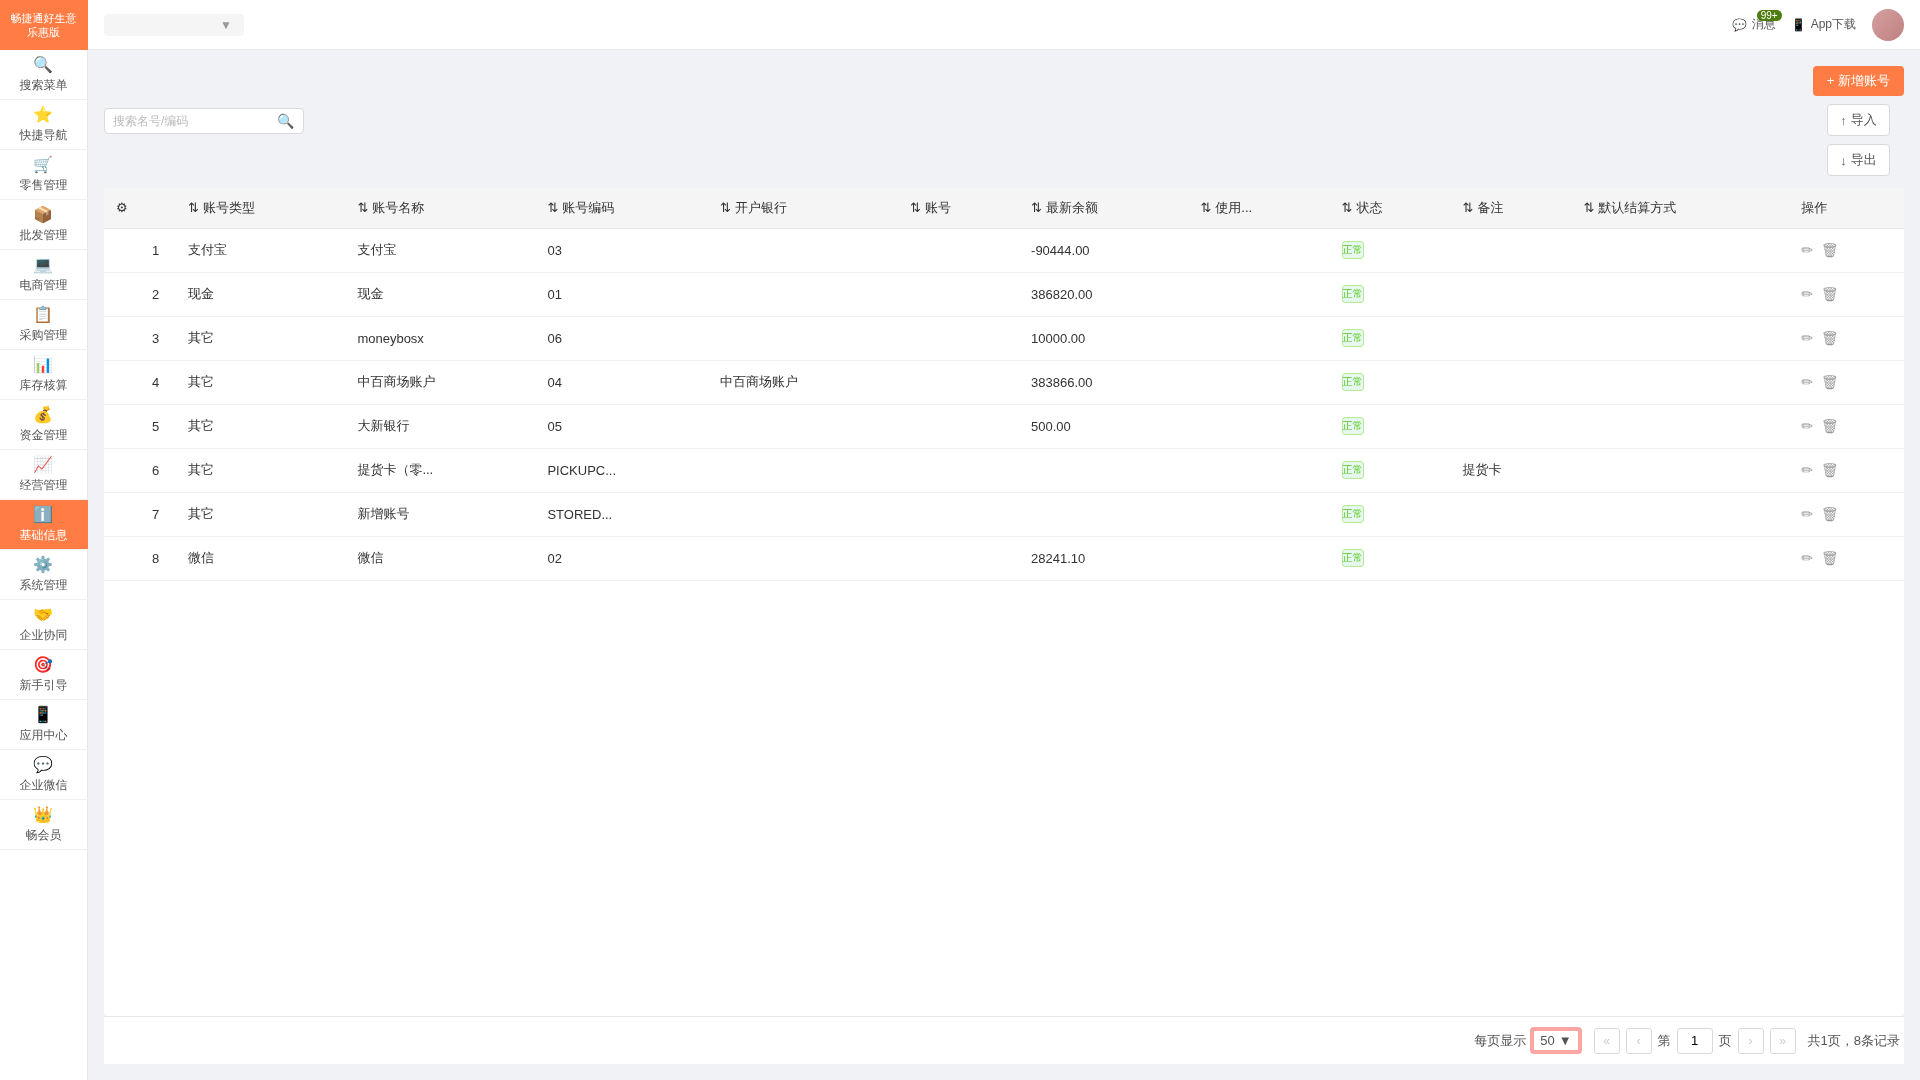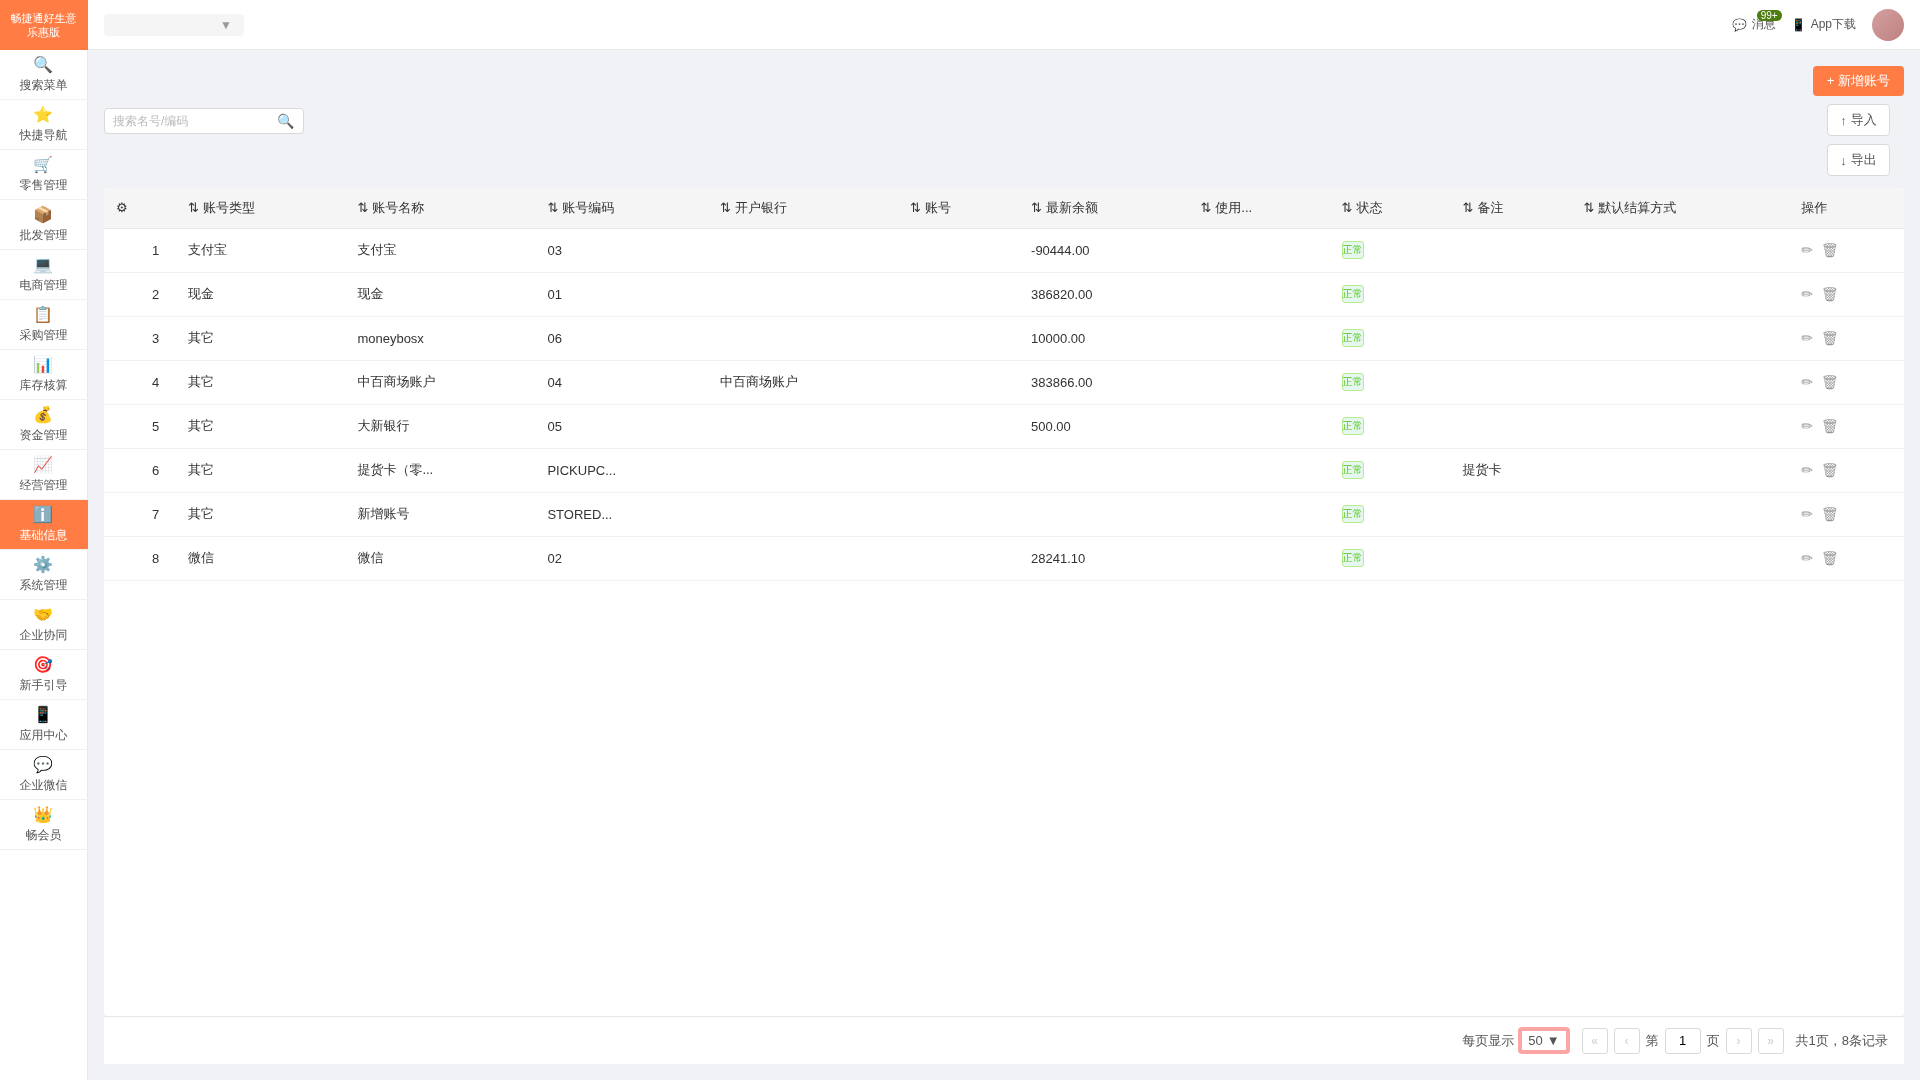--- a/index.html
+++ b/index.html
@@ -312,21 +312,21 @@
       color: #999;
       cursor: pointer;
       font-size: 14px;
     }
 
     
     .pagination-bar {
       display: flex;
       align-items: center;
       justify-content: flex-end;
-      padding: 10px 16px;
+      padding: 10px 4px;
       background: #fff;
       border-top: 1px solid #e8e8e8;
       gap: 12px;
       font-size: 13px;
       color: #555;
     }
     .page-size-select {
       display: flex;
       align-items: center;
       gap: 4px;

